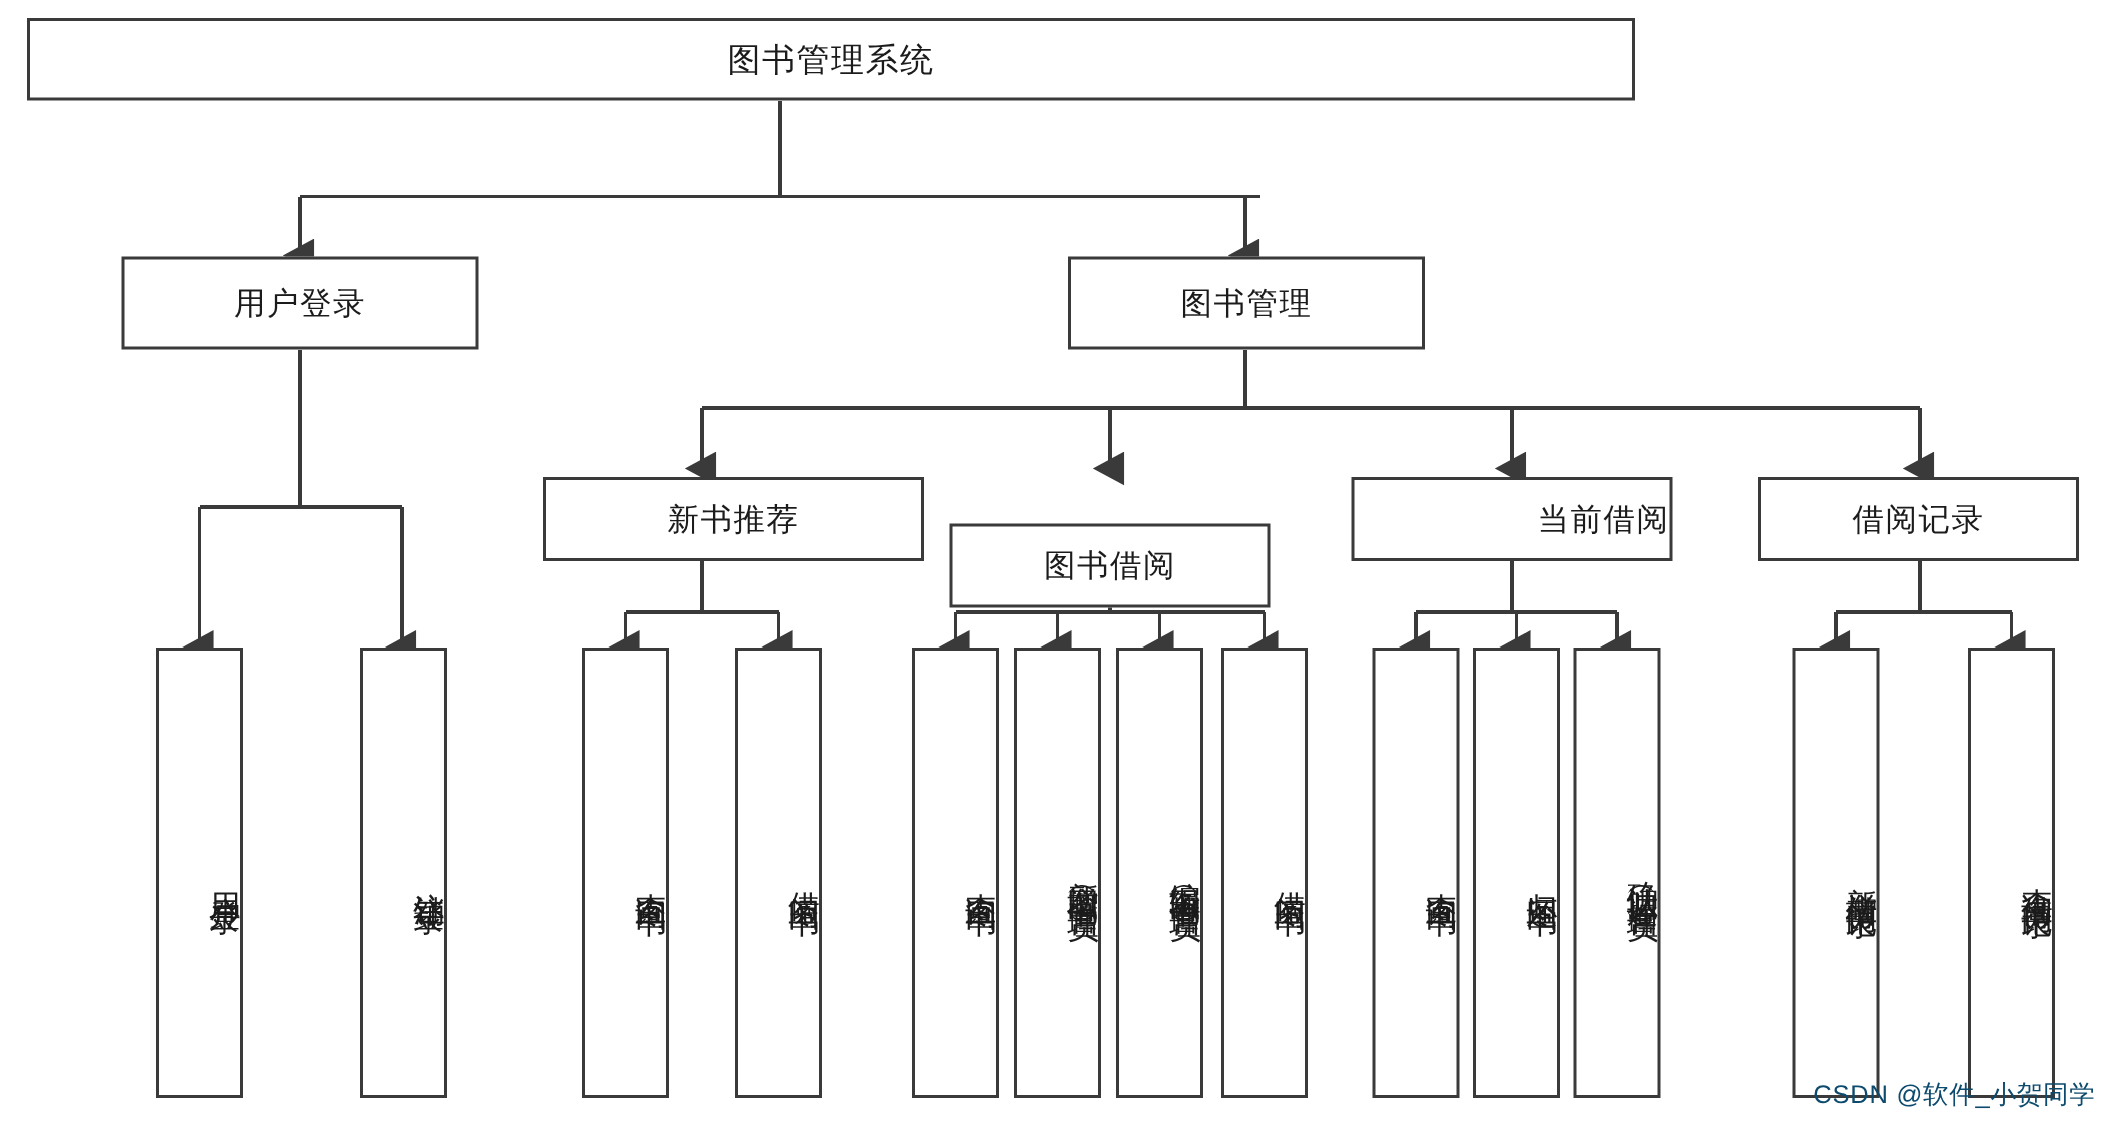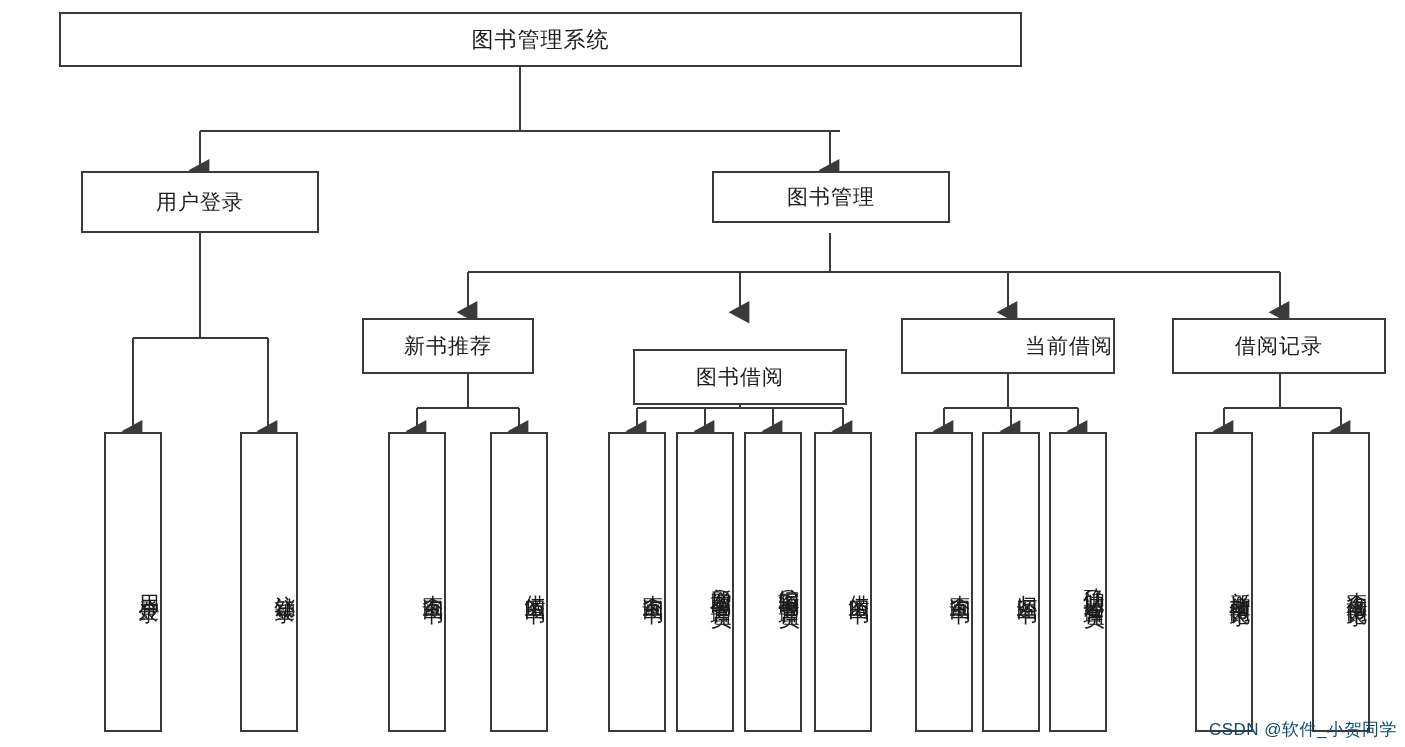--- a/index.html
+++ b/index.html
@@ -121,32 +121,32 @@
       <path d="M1011,408 L1011,431" marker-end="url(#arrow)"></path>
       <path d="M1078,408 L1078,431" marker-end="url(#arrow)"></path>
 
       <path d="M1280,374 L1280,408"></path>
       <path d="M1224,408 L1341,408"></path>
       <path d="M1224,408 L1224,431" marker-end="url(#arrow)"></path>
       <path d="M1341,408 L1341,431" marker-end="url(#arrow)"></path>
     </g>
   </svg>
 
-  <div class="node horizontal root" style="left:18px; top:12px; width:963px; height:55px;margin-left:41px;">
+  <div class="node horizontal root" style="left:18px; top:12px; width:1072px; height:55px;">
     <span>图书管理系统</span>
   </div>
 
   <div class="node horizontal" style="left:81px; top:171px; width:238px; height:62px;">
     <span>用户登录</span>
   </div>
-  <div class="node horizontal" style="left:712px; top:171px; width:238px; height:52px;">
+  <div class="node horizontal" style="left:712px; top:171px; width:238px; height:62px;">
     <span>图书管理</span>
   </div>
 
-  <div class="node horizontal" style="left:362px; top:318px; width:172px; height:56px;">
+  <div class="node horizontal" style="left:362px; top:318px; width:254px; height:56px;">
     <span>新书推荐</span>
   </div>
   <div class="node horizontal" style="left:633px; top:318px; width:214px; height:56px;margin-top:31px;">
     <span>图书借阅</span>
   </div>
   <div class="node horizontal" style="left:901px; top:318px; width:214px; height:56px;justify-content:flex-end;">
     <span>当前借阅</span>
   </div>
   <div class="node horizontal" style="left:1172px; top:318px; width:214px; height:56px;">
     <span>借阅记录</span>

